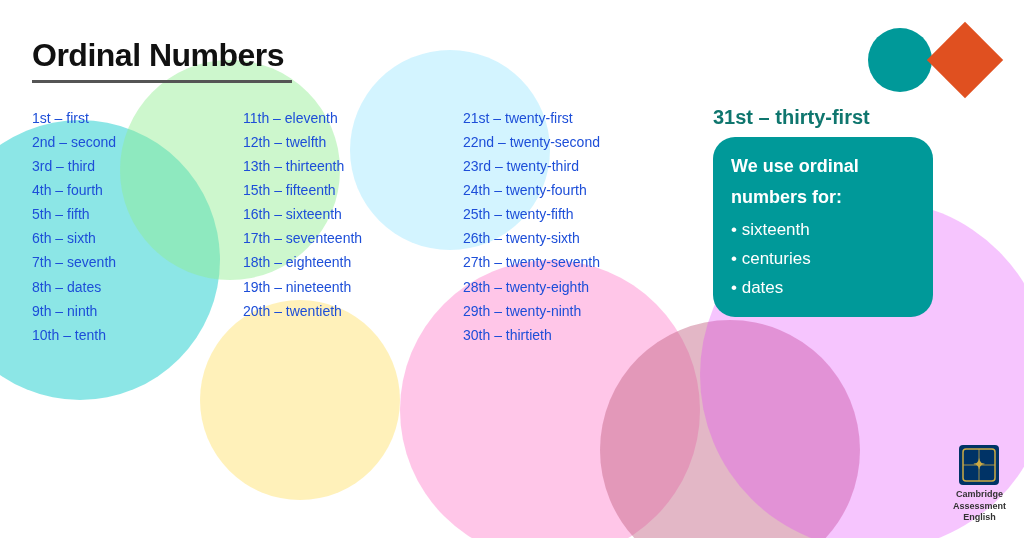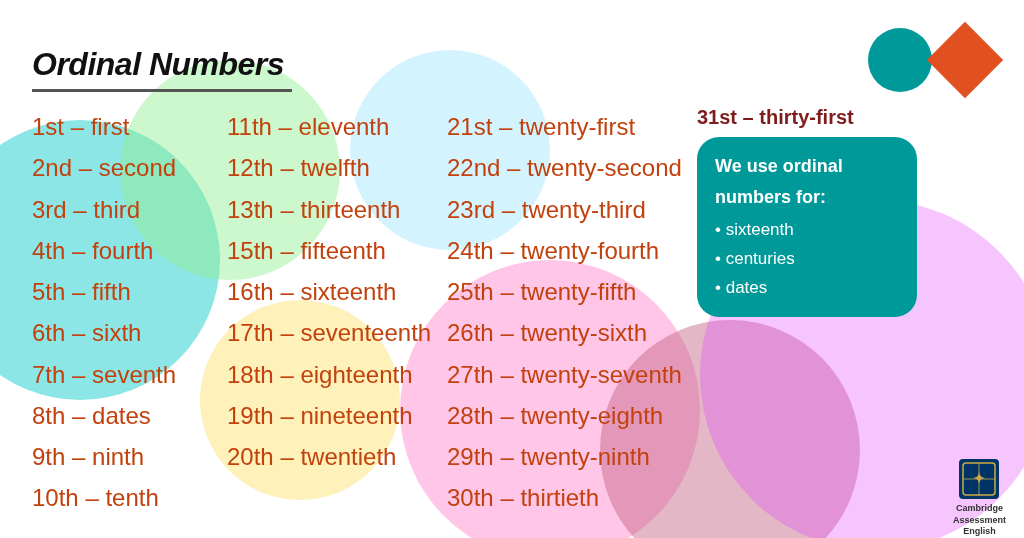--- a/index.html
+++ b/index.html
@@ -75,23 +75,22 @@
       z-index: 1;
       padding: 28px 32px 20px 32px;
       display: flex;
       flex-direction: column;
       height: 100%;
     }
 
     .header {
       display: flex;
       justify-content: space-between;
-      align-items: flex-end;
+      align-items: center;
       margin-bottom: 10px;
-      font-style: italic;
     }
 
     .title-section h1 {
       font-size: 32px;
       font-weight: 900;
       color: #111;
       letter-spacing: -0.5px;
     }
 
     .title-underline {
@@ -126,35 +125,35 @@
       flex: 1;
       gap: 0;
       margin-top: 4px;
     }
 
     .col {
       flex: 0 0 auto;
     }
 
     .col-1 { width: 195px; }
-    .col-2 { width: 220px; }
+    .col-2 { width: 220px; margin-left: 16px; }
     .col-3 { width: 240px; }
     .col-4 { flex: 1; padding-left: 10px; }
 
     .ordinal-item {
-      font-size: 24px;
-      color: #c2410c;
+      font-size: 14px;
+      color: #1d4ed8;
       line-height: 1.72;
       white-space: nowrap;
     }
 
     .col-4-top {
       font-size: 20px;
       font-weight: 900;
-      color: #7f1d1d;
+      color: #0f766e;
       margin-bottom: 8px;
     }
 
     .info-box {
       background: #009999;
       border-radius: 22px;
       padding: 14px 18px;
       color: white;
       font-size: 17px;
       line-height: 1.7;
@@ -171,21 +170,21 @@
       list-style: none;
       padding: 0;
     }
 
     .info-box ul li::before {
       content: "• ";
     }
 
     .cambridge-logo {
       position: absolute;
-      bottom: 0;
+      bottom: 14px;
       right: 18px;
       display: flex;
       flex-direction: column;
       align-items: center;
       z-index: 2;
     }
 
     .cambridge-crest {
       width: 44px;
       height: 44px;

